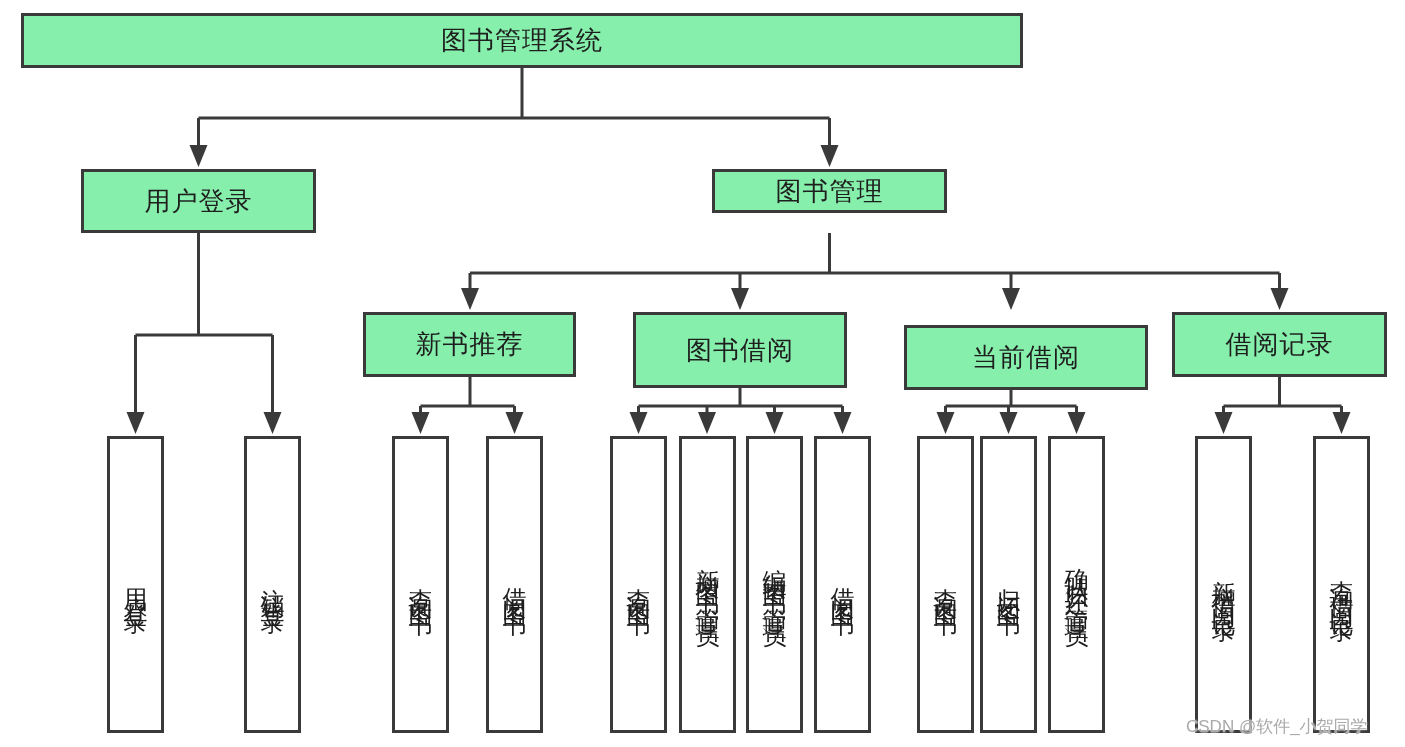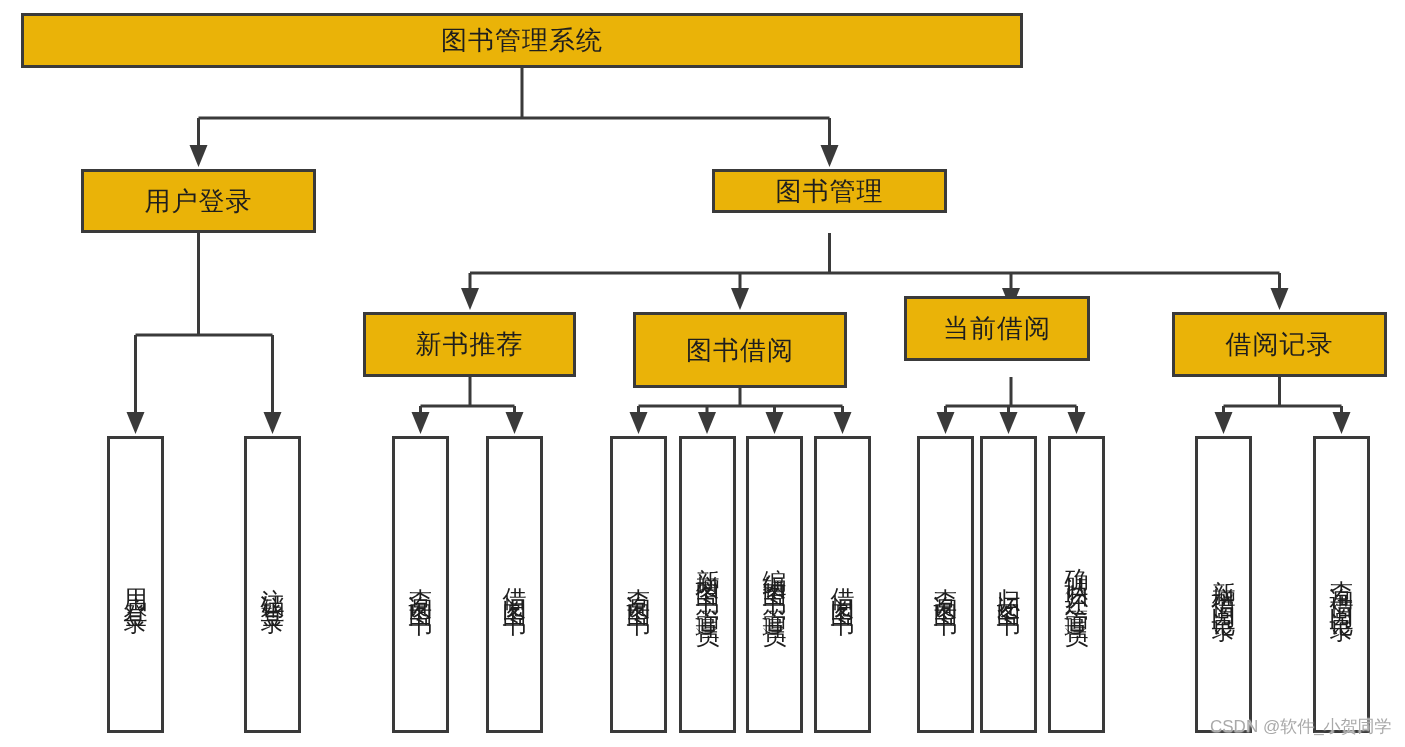--- a/index.html
+++ b/index.html
@@ -13,21 +13,21 @@
     width:1405px;height:747px;
     background:var(--bg);
     font-family:"Liberation Sans","DejaVu Sans",sans-serif;
     overflow:hidden;
   }
   #wires{position:absolute;left:0;top:0;width:1405px;height:747px;}
   .hbox{
     position:absolute;
     box-sizing:border-box;
     border:3px solid var(--line);
-    background:#eab308;
+    background:#86efac;
     display:flex;align-items:center;justify-content:center;
     color:var(--txt);
   }
   .hbox span{font-size:26px;letter-spacing:1px;white-space:nowrap;}
   .vbox{
     position:absolute;
     box-sizing:border-box;
     width:57px;height:297px;top:436px;
     border:3px solid var(--line);
     background:#fff;
@@ -43,21 +43,20 @@
     white-space:nowrap;
   }
   #watermark{
     position:absolute;
     left:1186px;top:715px;
     font-size:17px;
     color:#a9a9a9;
     white-space:nowrap;
     z-index:5;
     text-shadow:0 0 2px #fff,0 0 2px #fff;
-    margin-left:24px;
   }
 </style>
 </head>
 <body>
 
 <div id="canvas">
 
   <svg id="wires" viewBox="0 0 1405 747" xmlns="http://www.w3.org/2000/svg" aria-hidden="true">
     <g stroke="#3a3a3a" stroke-width="3" fill="none">
 
@@ -111,21 +110,21 @@
   <div class="hbox" style="left:712px;top:169px;width:235px;height:44px">
     <span>图书管理</span>
   </div>
 
   <div class="hbox" style="left:363px;top:312px;width:213px;height:65px">
     <span>新书推荐</span>
   </div>
   <div class="hbox" style="left:633px;top:312px;width:214px;height:76px">
     <span>图书借阅</span>
   </div>
-  <div class="hbox" style="left:904px;top:296px;width:186px;height:65px">
+  <div class="hbox" style="left:904px;top:325px;width:244px;height:65px">
     <span>当前借阅</span>
   </div>
   <div class="hbox" style="left:1172px;top:312px;width:215px;height:65px">
     <span>借阅记录</span>
   </div>
 
   <div class="vbox" style="left:107px">
     <span class="vtext">用户登录</span>
   </div>
   <div class="vbox" style="left:244px">

